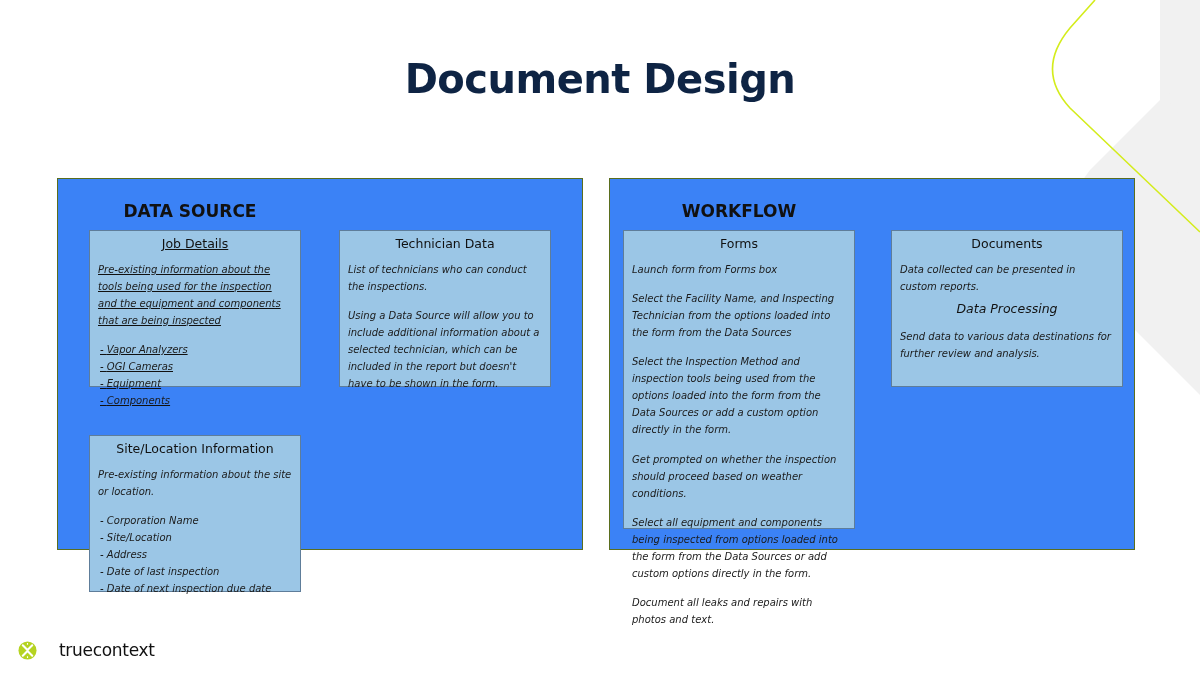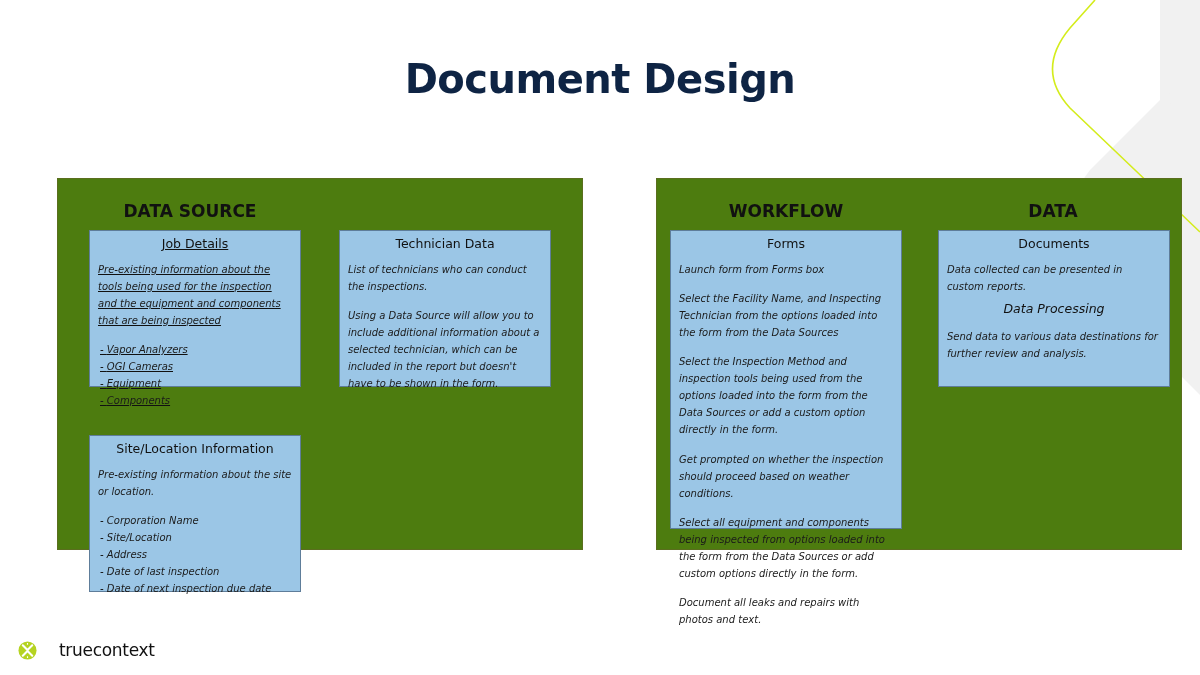--- a/index.html
+++ b/index.html
@@ -9,24 +9,24 @@
     .deco { position: absolute; left: 0; top: 0; width: 1200px; height: 675px; pointer-events: none; }
 
     .title {
       position: absolute; left: 0; top: 56px; width: 1200px; text-align: center;
       font-family: "DejaVu Sans", sans-serif; font-weight: bold; font-size: 40px;
       color: #0e2444; letter-spacing: -0.5px;
     }
 
     .panel {
       position: absolute; top: 178px; height: 372px;
-      background: #4d7c0f; border: 1.5px solid #5a6e1e;
+      background: #3b82f6; border: 1.5px solid #5a6e1e;
     }
     #panel-left { left: 57px; width: 526px; }
-    #panel-right { left: 656px; width: 526px; }
+    #panel-right { left: 609px; width: 526px; }
 
     .section-head {
       position: absolute; font-family: "DejaVu Sans", sans-serif; font-weight: bold;
       font-size: 17px; color: #111; text-align: center;
     }
 
     .card {
       position: absolute; border: 1px solid #5e7d9a; background: #9bc6e6;
     }
     .card-title {
@@ -98,21 +98,20 @@
         <li>Address</li>
         <li>Date of last inspection</li>
         <li>Date of next inspection due date</li>
       </ul>
     </div>
   </div>
 </div>
 
 <div class="panel" id="panel-right">
   <div class="section-head" style="left: 29px; top: 22px; width: 200px;">WORKFLOW</div>
-  <div class="section-head" style="left: 296px; top: 22px; width: 200px;">DATA</div>
 
   <div class="card" style="left: 281px; top: 51px; width: 232px; height: 157px;">
     <div class="card-title">Documents</div>
     <div class="card-body">
       <p>Data collected can be presented in custom reports.</p>
     </div>
     <div class="card-sub" style="margin: 6px 0 12px;">Data Processing</div>
     <div class="card-body">
       <p>Send data to various data destinations for further review and analysis.</p>
     </div>

